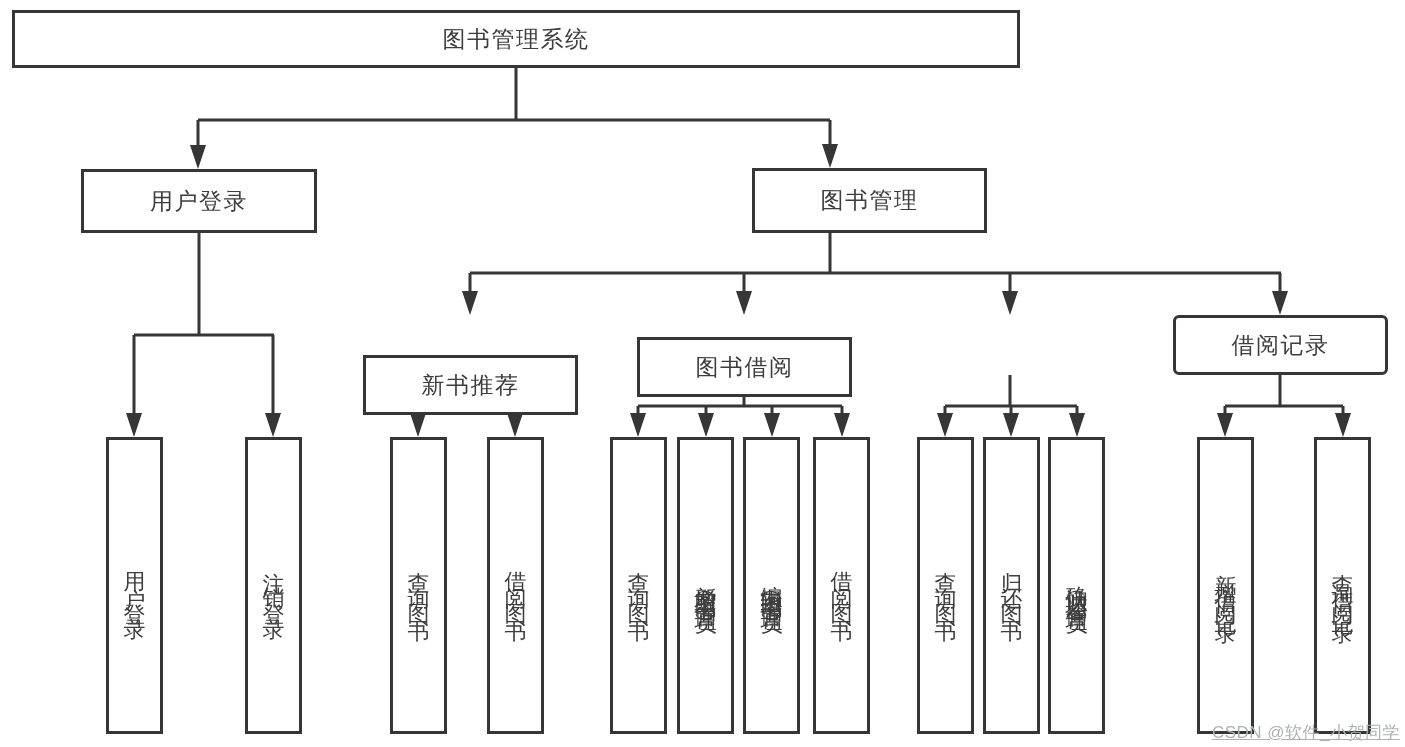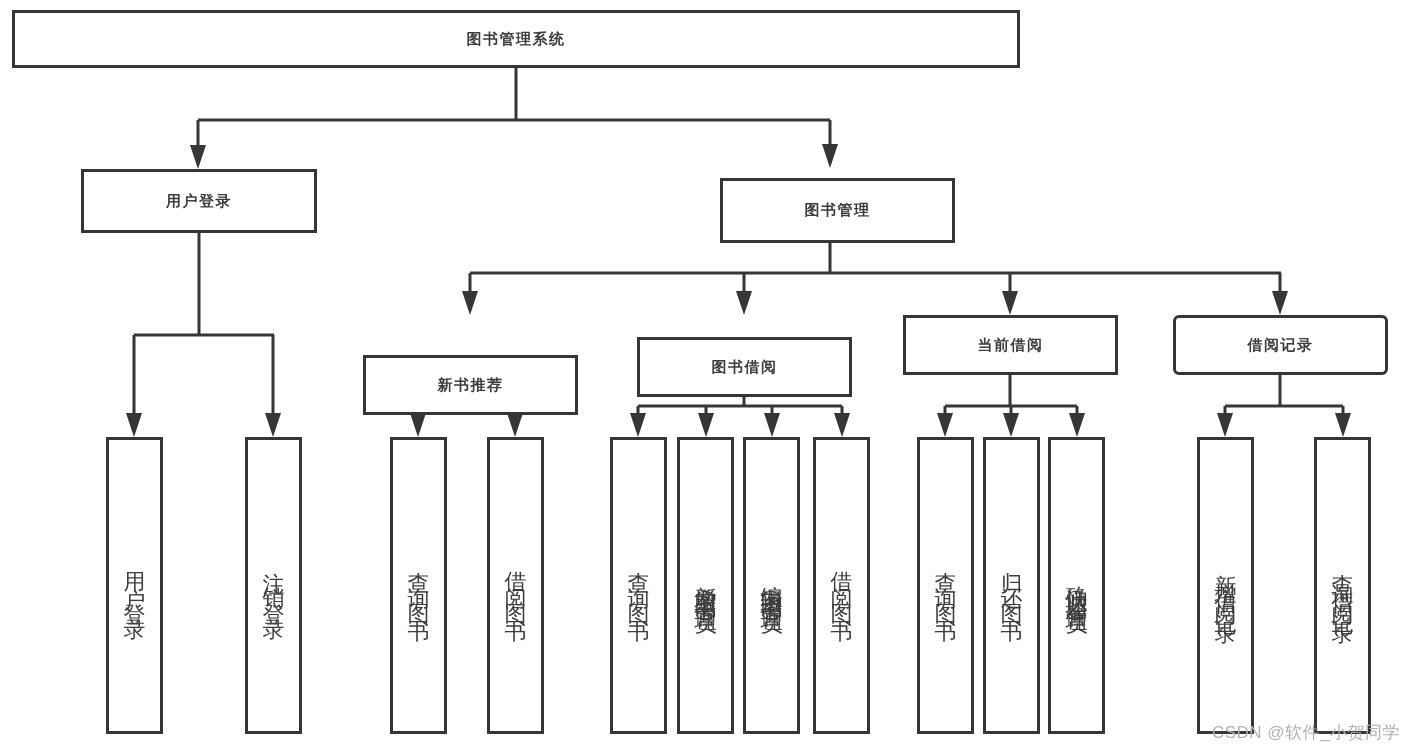--- a/index.html
+++ b/index.html
@@ -14,23 +14,23 @@
   .node{
     position:absolute;
     background:#ffffff;
     border:3px solid #363636;
     display:flex;align-items:center;justify-content:center;
     color:#3d3d3d;
     box-sizing:content-box;
     z-index:2;
   }
   .hlabel{
-    font-size:15px;
+    font-size:23px;
     letter-spacing:1.5px;
-    font-weight:700;
+    font-weight:400;
     white-space:nowrap;
   }
   .leaf{top:437px;width:51px;height:291px;}
   .vlabel{
     writing-mode:vertical-rl;
     text-orientation:mixed;
     font-size:22px;
     font-weight:500;
     line-height:1;
     white-space:nowrap;
@@ -38,20 +38,21 @@
   .spread{letter-spacing:16px;}
   .mid{letter-spacing:10px;}
   .tight{letter-spacing:4px;}
   .watermark{
     position:absolute;
     right:5px;bottom:3px;
     font-size:17px;
     color:#aeb1b6;
     letter-spacing:0.5px;
     z-index:5;
+    text-decoration:underline;
   }
 </style>
 </head>
 <body>
 
 <div class="canvas">
 
   <svg class="connectors" width="1405" height="747" viewBox="0 0 1405 747">
     <g stroke="#363636" stroke-width="3" fill="none">
       <path d="M516 68 V120 M198 120 H830 M198 120 V164 M830 120 V163"></path>
@@ -85,32 +86,29 @@
     </g>
   </svg>
 
   <div class="node" style="left:12px;top:10px;width:1002px;height:52px;">
     <span class="hlabel">图书管理系统</span>
   </div>
 
   <div class="node" style="left:81px;top:169px;width:230px;height:58px;">
     <span class="hlabel">用户登录</span>
   </div>
-  <div class="node" style="left:720px;top:168px;width:229px;height:59px;margin-top:10px;">
+  <div class="node" style="left:752px;top:168px;width:229px;height:59px;">
     <span class="hlabel">图书管理</span>
   </div>
 
   <div class="node" style="left:363px;top:315px;width:209px;height:54px;margin-top:40px;">
     <span class="hlabel">新书推荐</span>
   </div>
   <div class="node" style="left:637px;top:315px;width:209px;height:54px;margin-top:22px;">
     <span class="hlabel">图书借阅</span>
-  </div>
-  <div class="node" style="left:903px;top:315px;width:209px;height:54px;">
-    <span class="hlabel">当前借阅</span>
   </div>
   <div class="node" style="left:1173px;top:315px;width:209px;height:54px;border-radius:6px;">
     <span class="hlabel">借阅记录</span>
   </div>
 
   <div class="node leaf" style="left:106px;">
     <span class="vlabel spread">用户登录</span>
   </div>
   <div class="node leaf" style="left:245px;">
     <span class="vlabel spread">注销登录</span>

